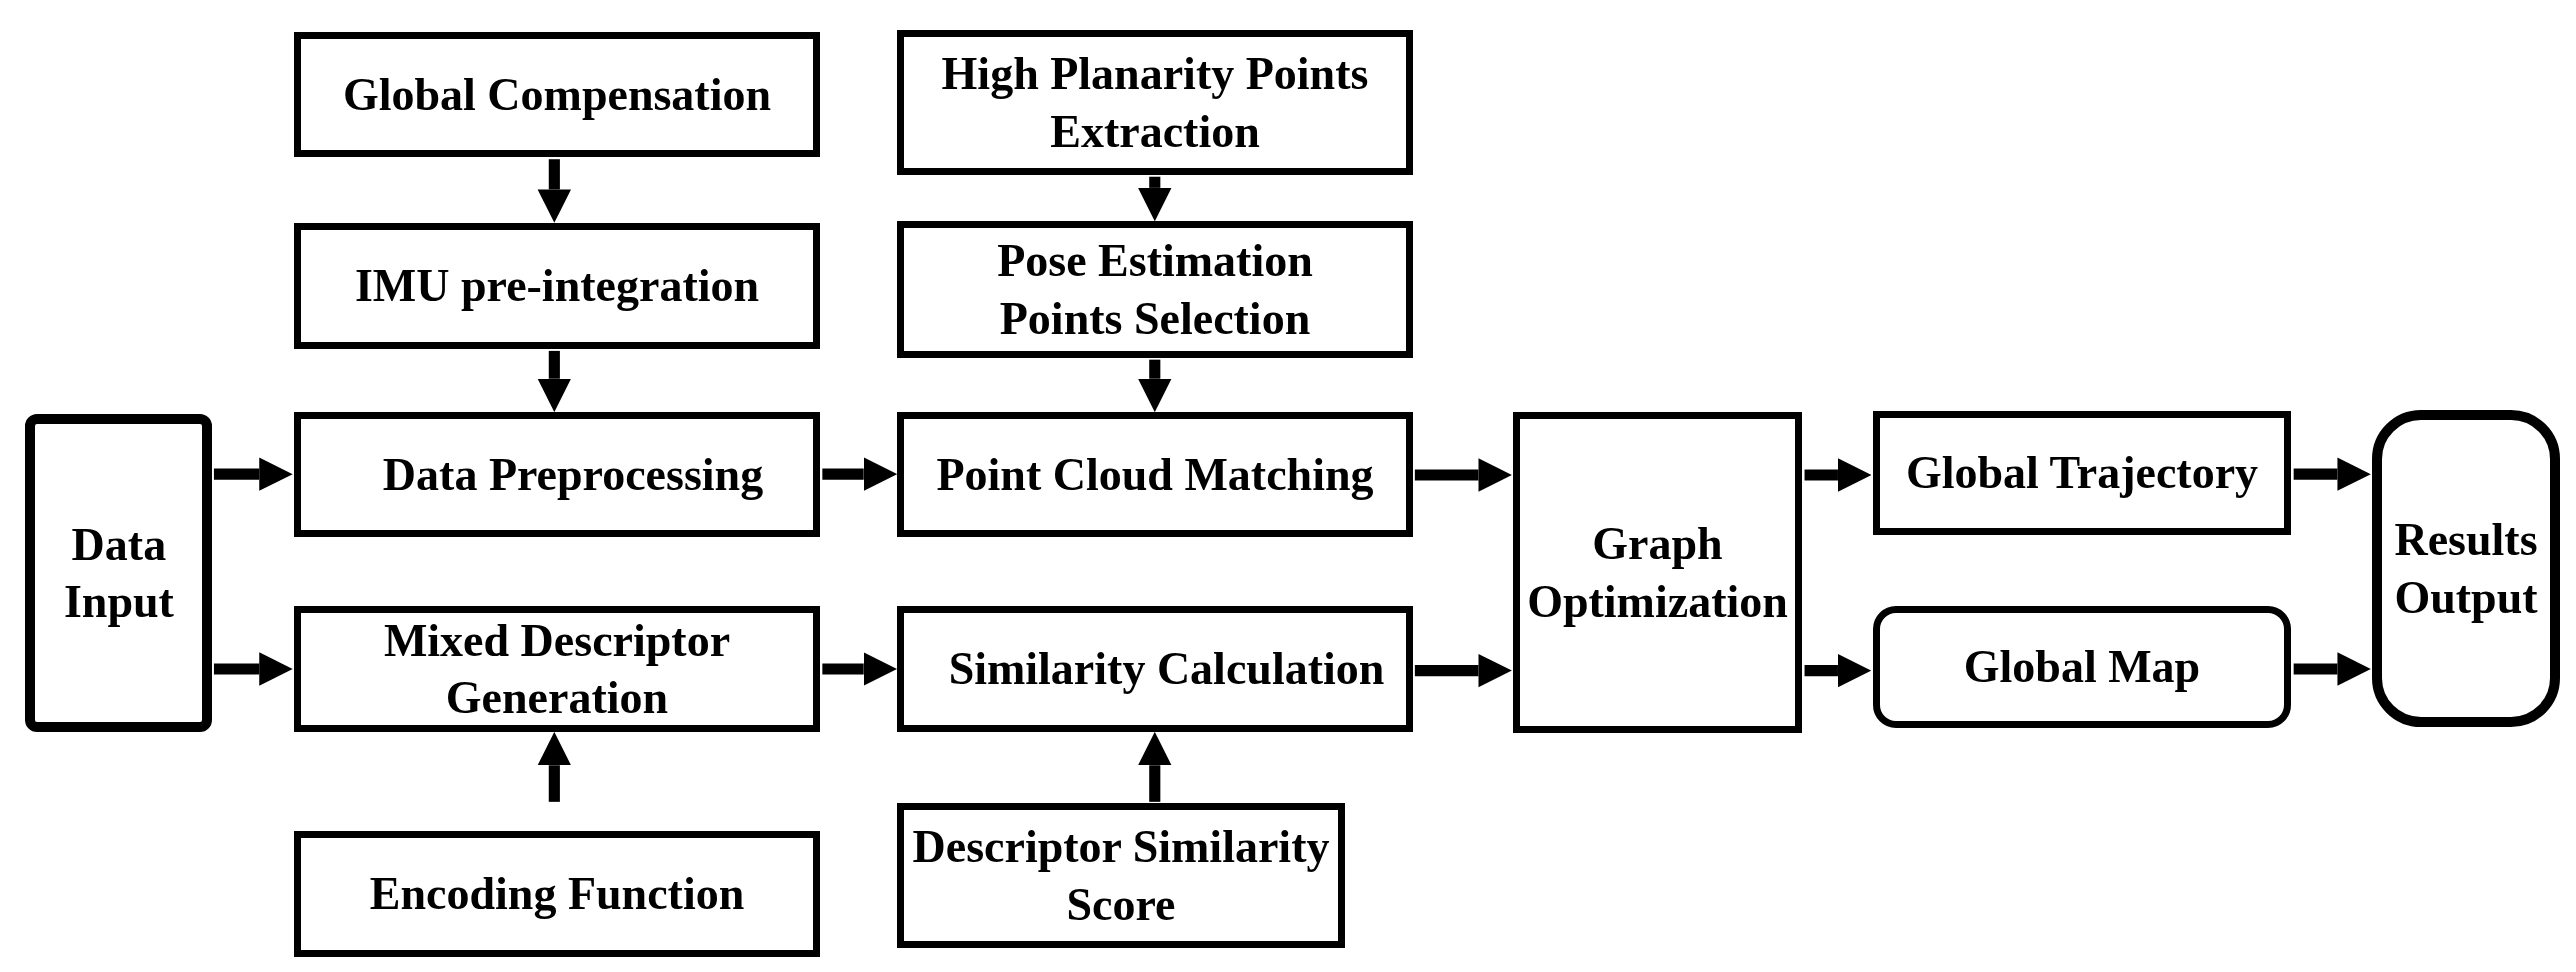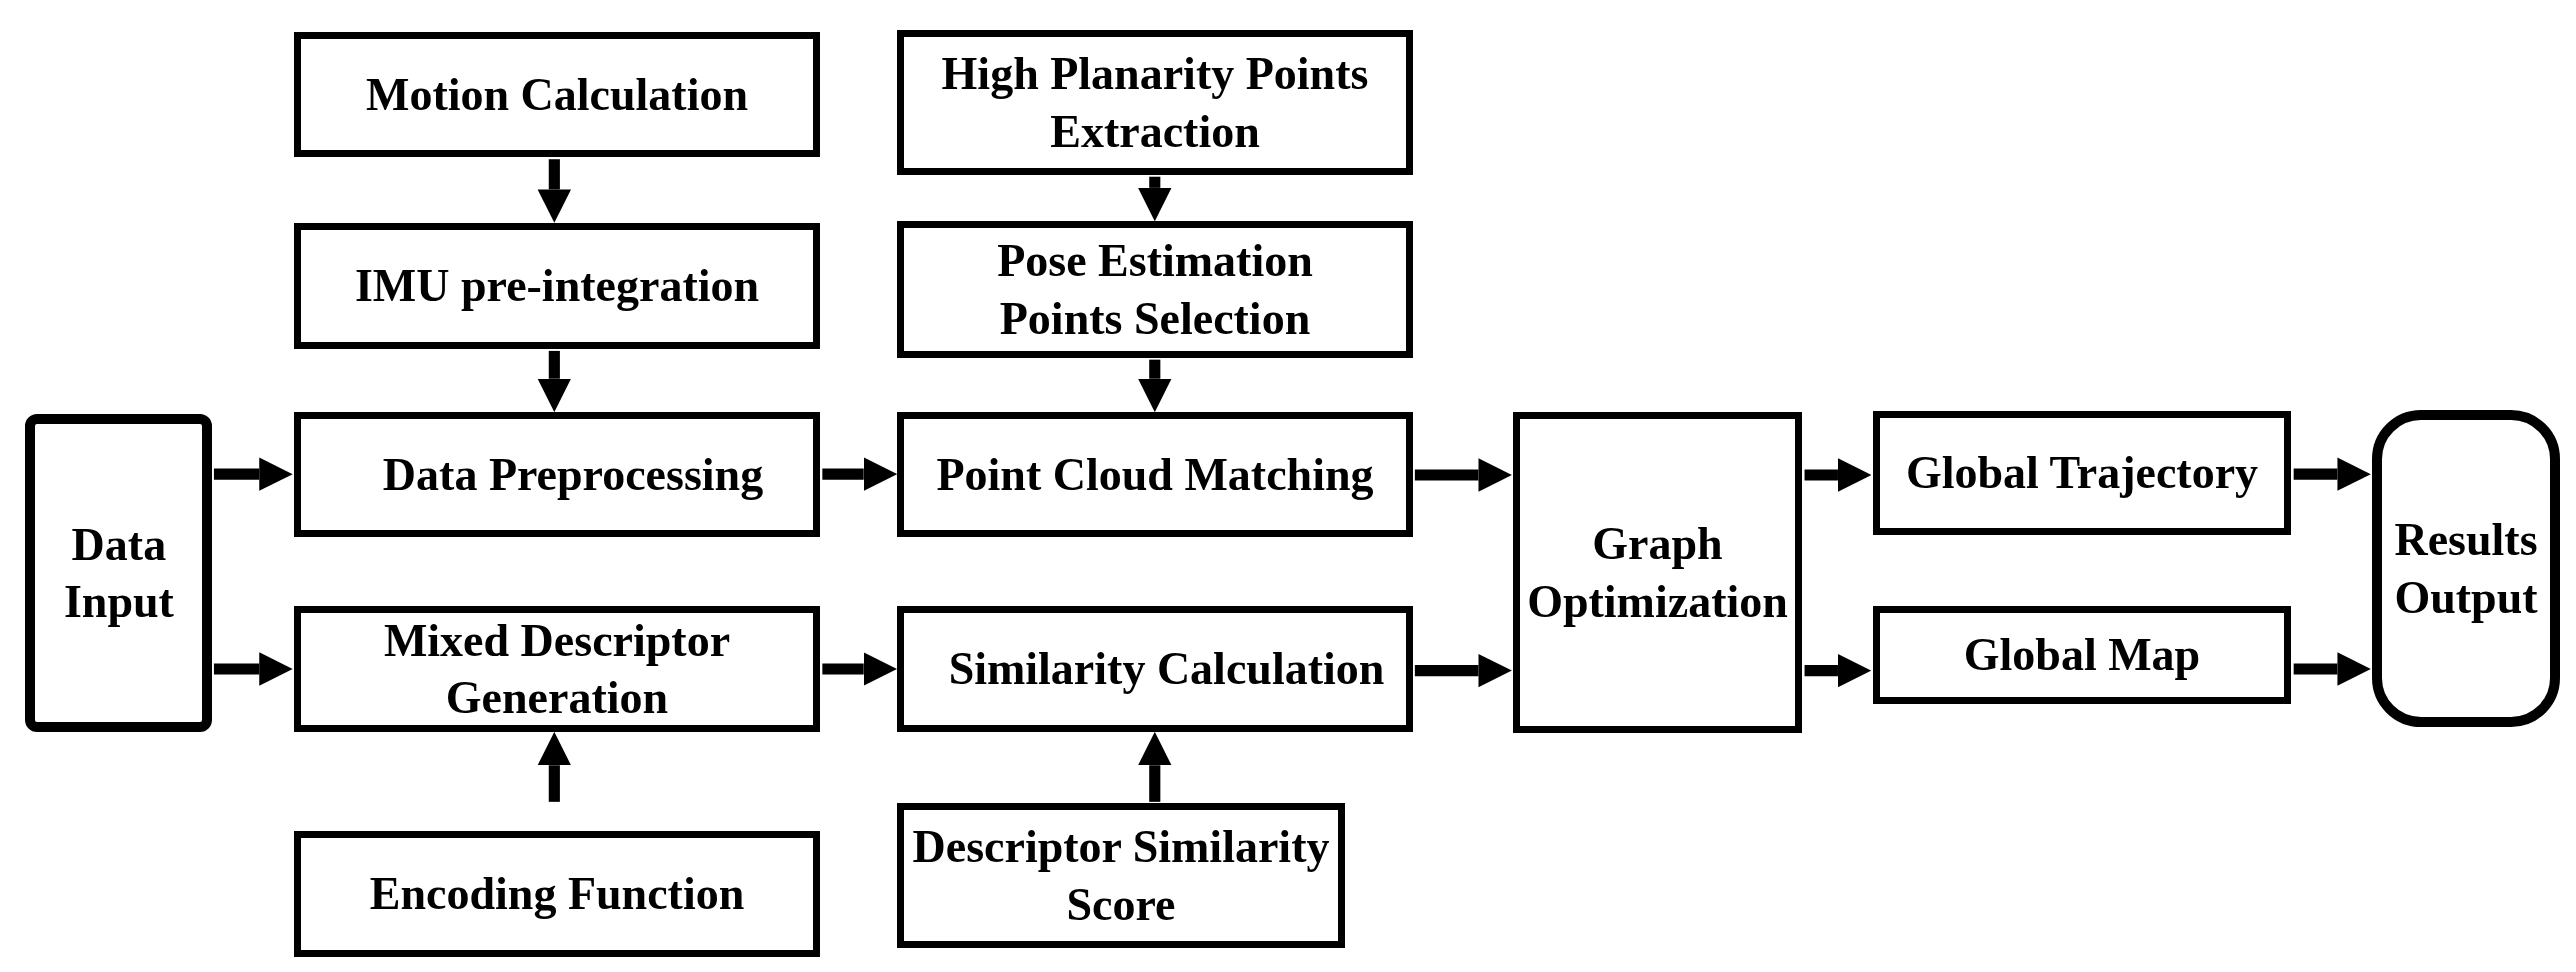--- a/index.html
+++ b/index.html
@@ -81,21 +81,21 @@
     <span class="lbl">Data
 Input</span>
   </div>
 
   <div class="node rounded" style="left:2372px; top:410px; width:188px; height:317px;">
     <span class="lbl">Results
 Output</span>
   </div>
 
   <div class="node" style="left:294px; top:32px; width:526px; height:125px;">
-    <span class="lbl">Motion Calculation</span>
+    <span class="lbl">Global Compensation</span>
   </div>
 
   <div class="node" style="left:294px; top:223px; width:526px; height:126px;">
     <span class="lbl">IMU pre-integration</span>
   </div>
 
   <div class="node" style="left:294px; top:412px; width:526px; height:125px;padding-left:32px;">
     <span class="lbl">Data Preprocessing</span>
   </div>
 
@@ -133,18 +133,18 @@
 
   <div class="node" style="left:1513px; top:412px; width:289px; height:321px;text-align:center;">
     <span class="lbl">Graph
 Optimization</span>
   </div>
 
   <div class="node" style="left:1873px; top:411px; width:418px; height:124px;">
     <span class="lbl">Global Trajectory</span>
   </div>
 
-  <div class="node" style="left:1873px; top:606px; width:418px; height:98px;">
+  <div class="node" style="left:1873px; top:606px; width:418px; height:122px;border-radius:23px;">
     <span class="lbl">Global Map</span>
   </div>
 
 </div>
 
 
 </body></html>

